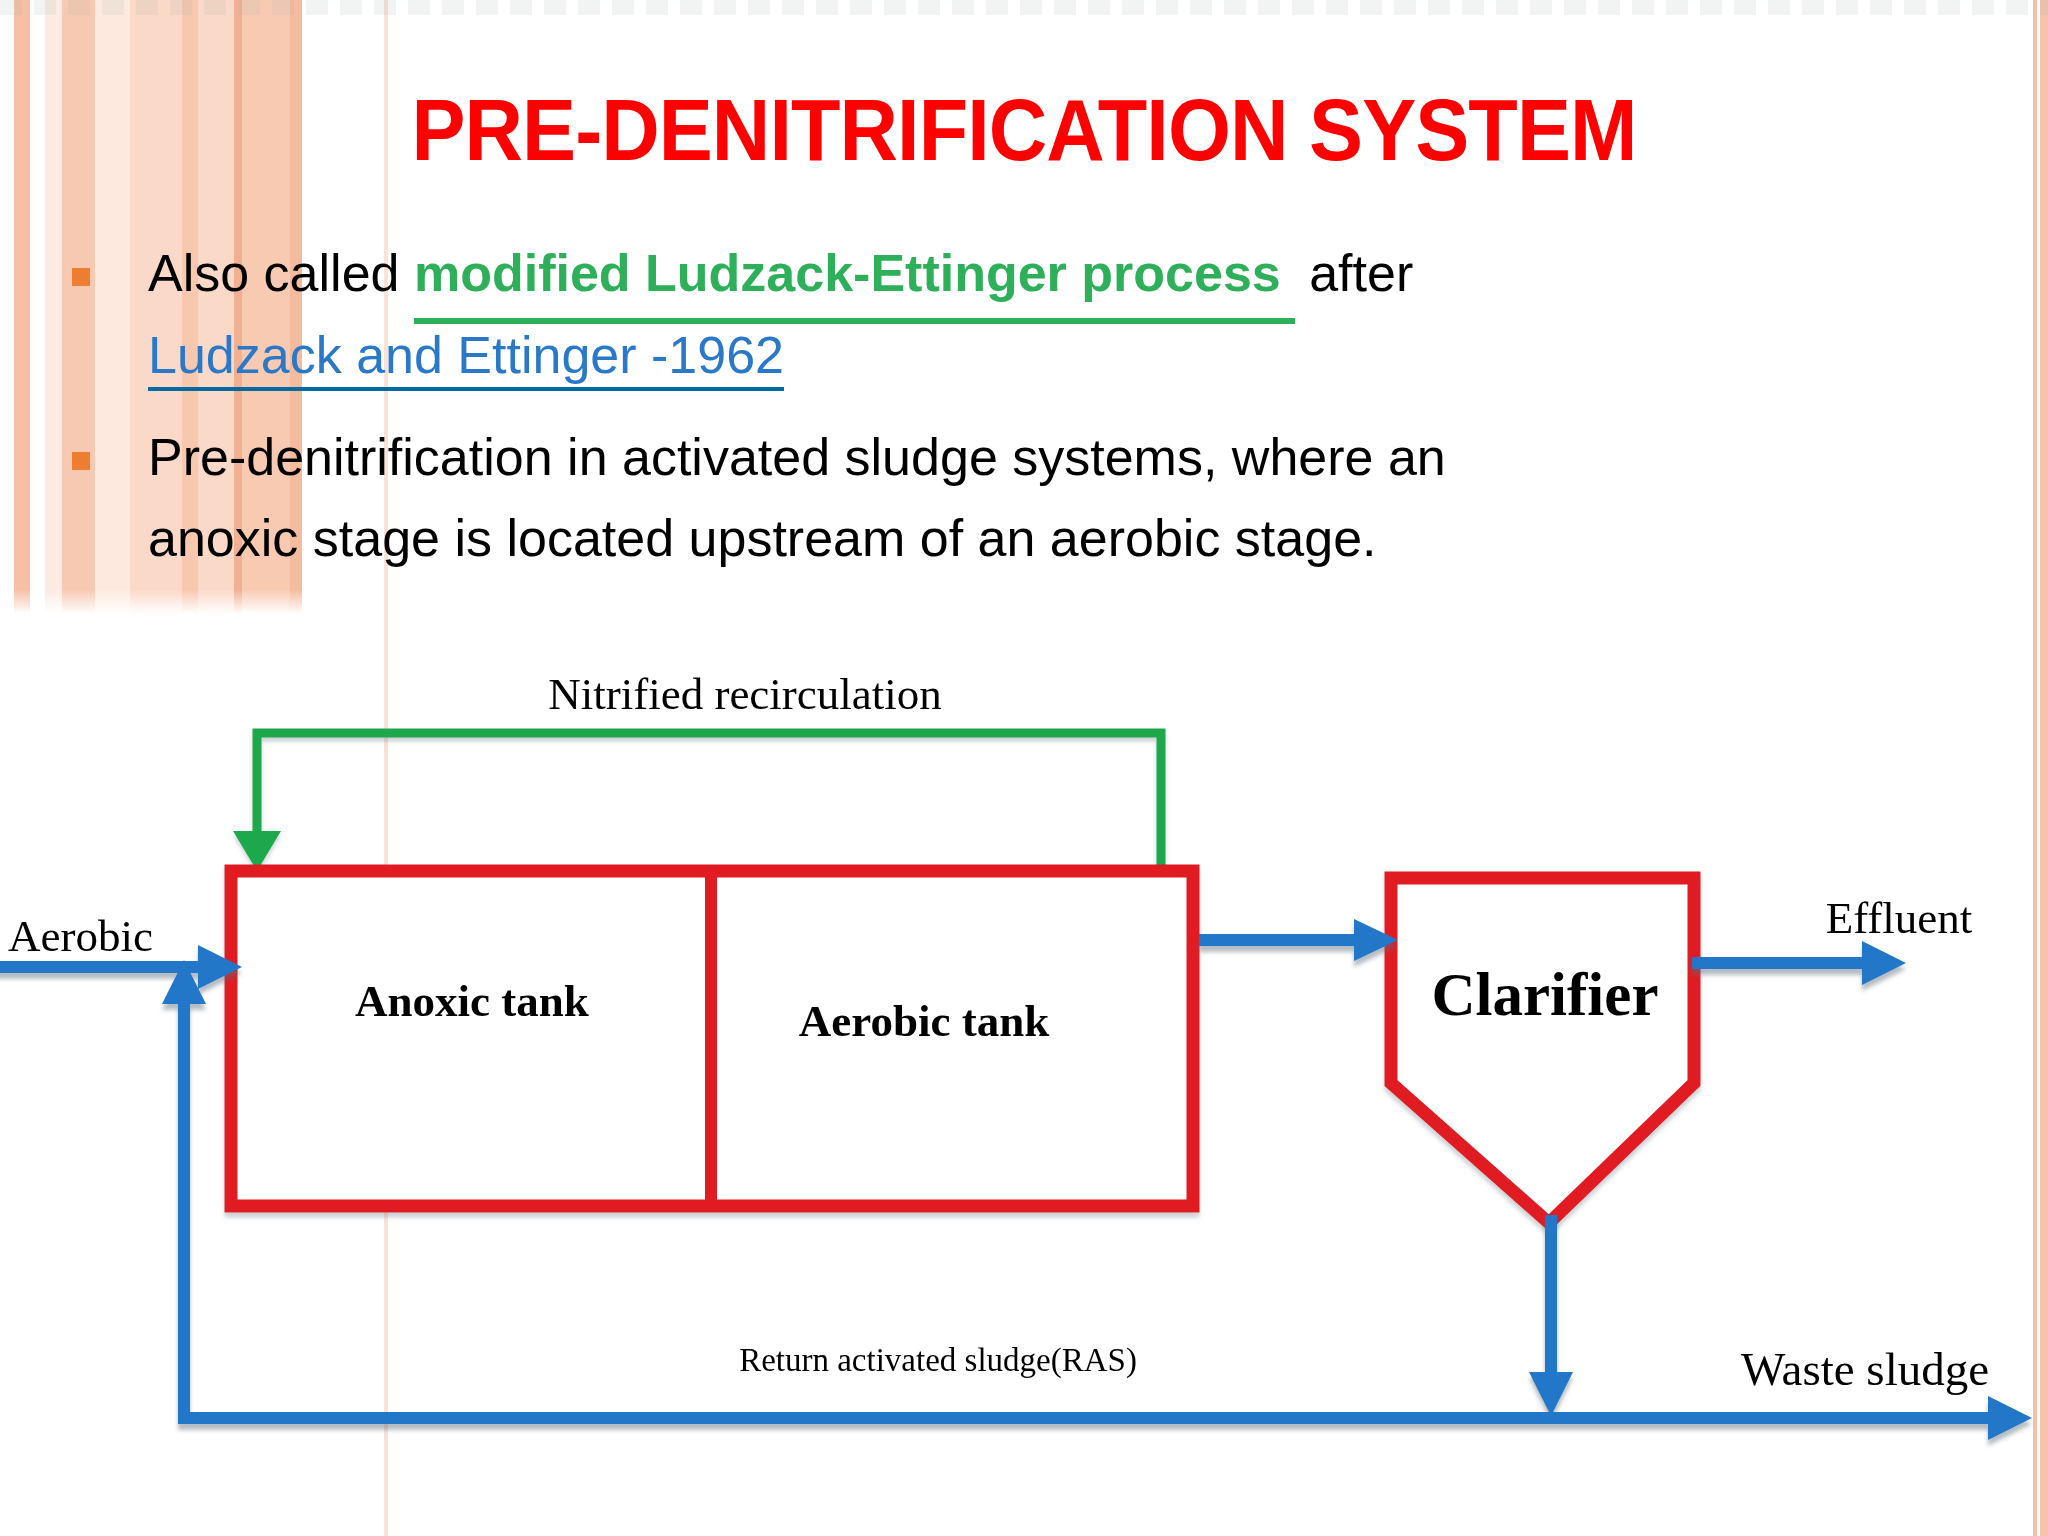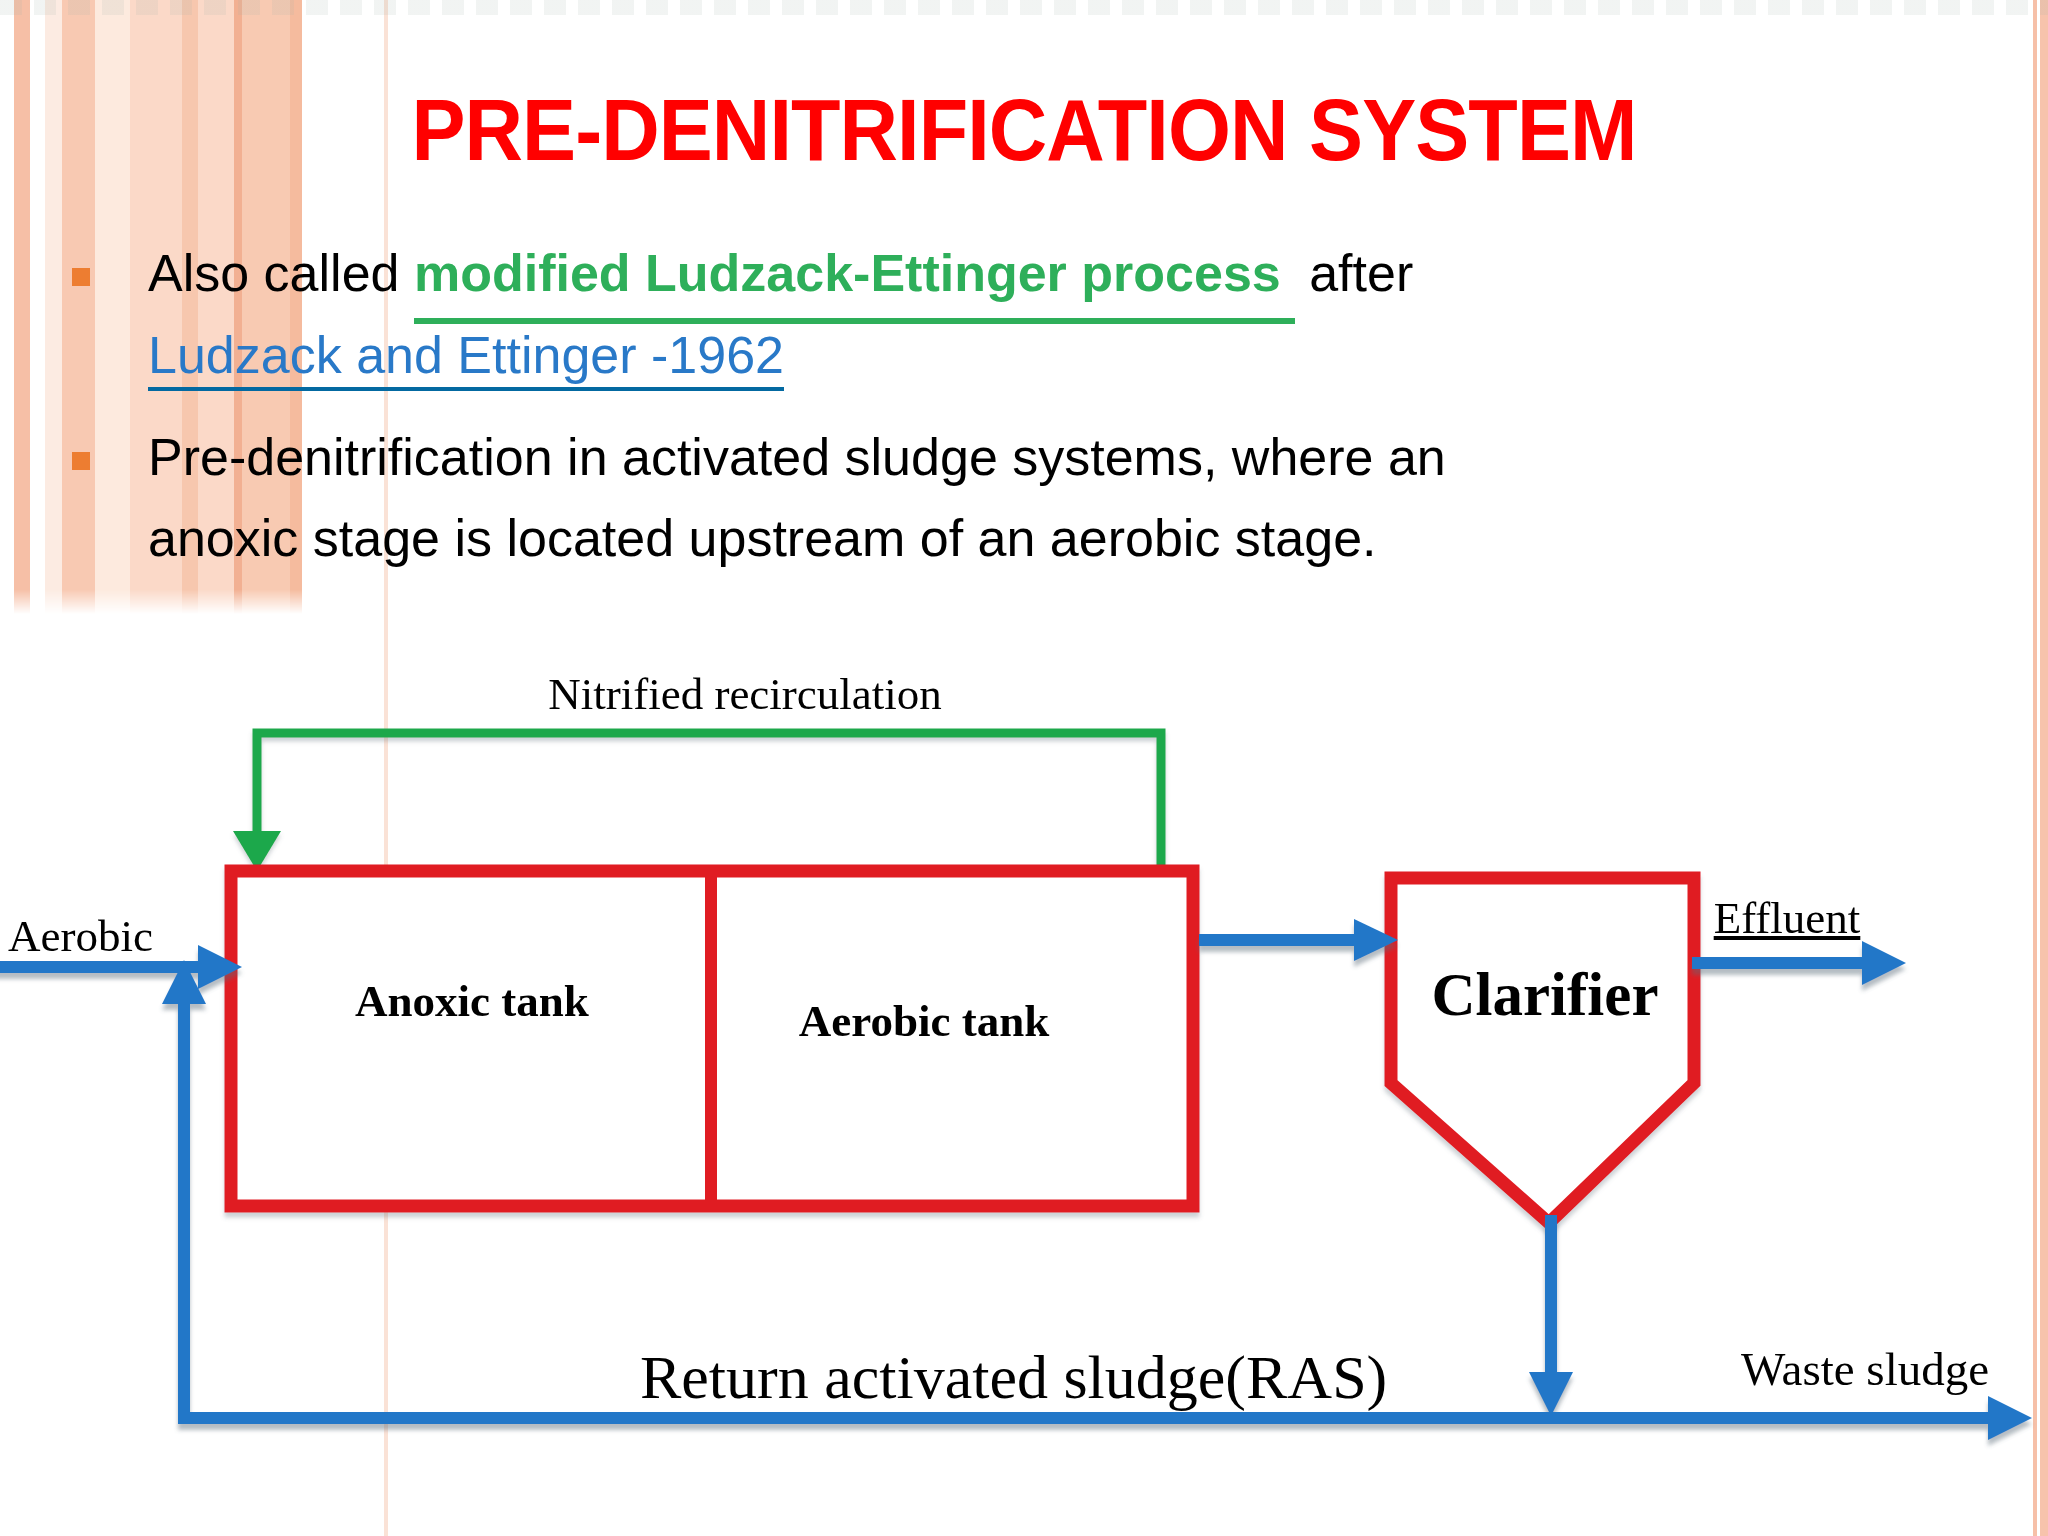--- a/index.html
+++ b/index.html
@@ -127,17 +127,17 @@
         <polygon points="1862,941 1862,985 1906,963" stroke="none"></polygon>
       </g>
     </g>
   </svg>
 
   <div class="dlabel serif-center" style="left:450px;top:668px;width:590px;font-size:45px;">Nitrified recirculation</div>
   <div class="dlabel" style="left:8px;top:910px;font-size:45px;">Aerobic</div>
   <div class="dlabel serif-center" style="left:238px;top:975px;width:468px;font-size:45px;font-weight:bold;">Anoxic tank</div>
   <div class="dlabel serif-center" style="left:718px;top:995px;width:412px;font-size:45px;font-weight:bold;">Aerobic tank</div>
   <div class="dlabel serif-center" style="left:1400px;top:960px;width:290px;font-size:61px;font-weight:bold;">Clarifier</div>
-  <div class="dlabel serif-center" style="left:1657px;top:892px;width:260px;font-size:45px;text-decoration:underline;">Effluent</div>
-  <div class="dlabel serif-center" style="left:640px;top:1342px;width:650px;font-size:62px;">Return activated sludge(RAS)</div>
+  <div class="dlabel serif-center" style="left:1769px;top:892px;width:260px;font-size:45px;">Effluent</div>
+  <div class="dlabel serif-center" style="left:613px;top:1342px;width:650px;font-size:33px;">Return activated sludge(RAS)</div>
   <div class="dlabel serif-center" style="left:1720px;top:1342px;width:290px;font-size:47px;">Waste sludge</div>
 
 </div>
 
 </body></html>

